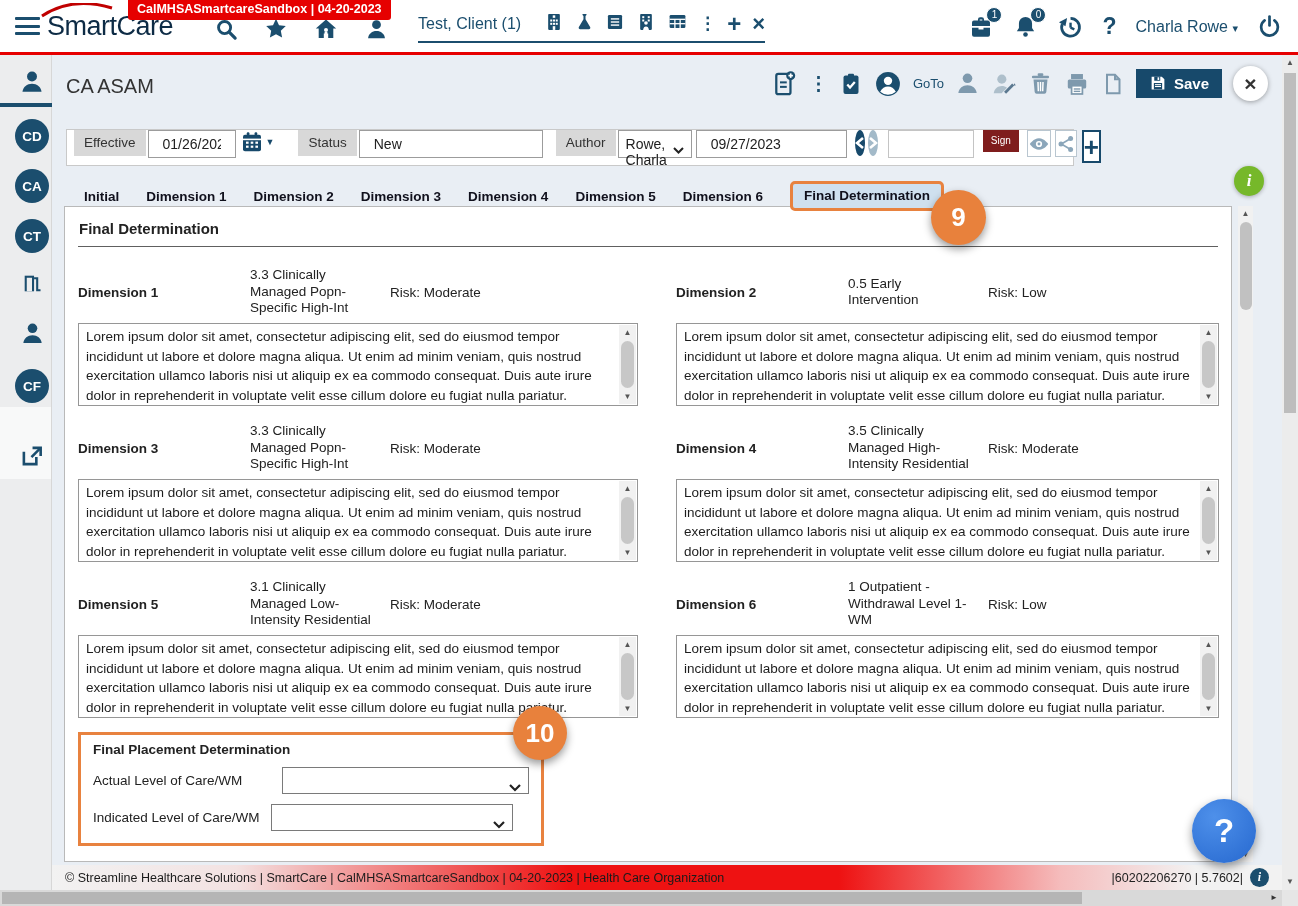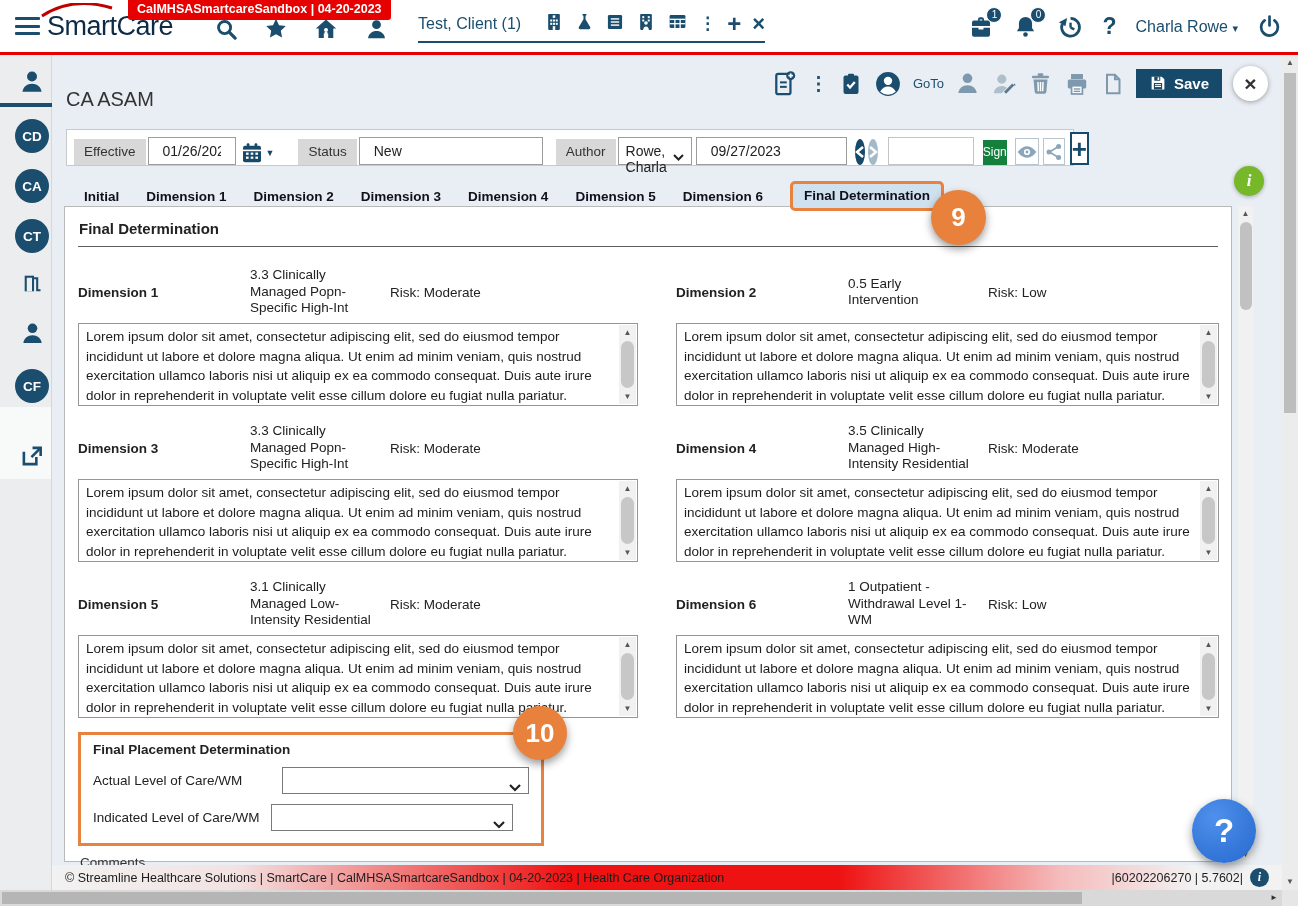--- a/index.html
+++ b/index.html
@@ -31,42 +31,42 @@
   .caret { font-size:11px; color:#1b4e6e; }
   
   .sidebar { position:absolute; left:0; top:55px; width:52px; height:835px; background:#ecedee; border-right:1px solid #d7d7d7; z-index:5; }
   .sb-item { position:absolute; left:0; width:64px; display:flex; justify-content:center; cursor:pointer; }
   .sb-underline { position:absolute; top:48px; left:0; width:52px; height:3.5px; background:#1b4e6e; }
   .sb-circle { width:34px; height:34px; border-radius:50%; background:#1b4e6e; color:#fff; font-size:13.5px; font-weight:bold;
     display:flex; align-items:center; justify-content:center; }
   .sb-light { position:absolute; top:352px; left:0; width:51px; height:72px; background:#f8f9f9; }
   
   .page-header { position:absolute; left:52px; top:55px; right:16px; height:58px; }
-  .page-title { position:absolute; left:14px; top:33px; font-size:20px; color:#333; }
+  .page-title { position:absolute; left:14px; top:20px; font-size:20px; color:#333; }
   .toolbar { position:absolute; right:14px; top:11px; display:flex; align-items:center; gap:11px; }
   .tb-btn { display:flex; align-items:center; justify-content:center; cursor:pointer; }
   .goto { font-size:13px; color:#1b4e6e; cursor:pointer; }
   .kebab-dark { font-size:19px; font-weight:bold; color:#1b4e6e; line-height:20px; cursor:pointer; }
   .save-btn { display:flex; align-items:center; gap:7px; background:#17496b; color:#fff; font-weight:bold;
     font-size:15px; padding:5px 13px 6px; cursor:pointer; }
   .close-circle { width:35px; height:35px; border-radius:50%; background:#fff; box-shadow:0 1px 5px rgba(0,0,0,.35);
     display:flex; align-items:center; justify-content:center; font-size:21px; font-weight:bold; color:#333; cursor:pointer; }
   
   .form-bar { position:absolute; left:66px; top:129px; width:1008px; height:37px; background:#fff;
-    border:1px solid #c9c9c9; display:flex; align-items:flex-end; padding:0 7px; z-index:6; }
+    border:1px solid #c9c9c9; display:flex; align-items:flex-start; padding:0 7px; z-index:6; }
   .chip { background:#d8d8d8; color:#333; font-size:13.5px; padding:5px 10px 6px; white-space:nowrap; }
   .inp { height:28px; border:1px solid #9c9c9c; background:#fff; font-size:14px; color:#222; padding:0 14px;
     font-family:"Liberation Sans",sans-serif; }
   .cal-btn { display:flex; align-items:center; gap:2px; margin-left:4px; cursor:pointer; }
   .cal-tri { font-size:9px; color:#17496b; }
   .sel-fake { position:relative; height:28px; border:1px solid #9c9c9c; background:#fff; font-size:14px;
     color:#222; padding:5px 24px 16px 7px; cursor:pointer; }
   .sel-chev { position:absolute; right:7px; top:10px; }
   .circ-btn { width:26px; height:26px; border-radius:50%; display:flex; align-items:center; justify-content:center; cursor:pointer; }
-  .sign-btn { background:#15803d; color:#fff; font-size:12px; padding:5px 0 6px; width:72px; text-align:center; cursor:pointer; }
+  .sign-btn { background:#7f1d1d; color:#fff; font-size:10px; padding:5px 8px 6px; width:72px; text-align:center; cursor:pointer; }
   .sq-btn { width:27px; height:27px; border:1px solid #b9c6d0; background:#fff; display:flex; align-items:center; justify-content:center; cursor:pointer; }
   .plus-btn { width:33px; height:33px; border:2px solid #17496b; background:#fff; color:#17496b; font-size:26px;
     font-weight:bold; display:flex; align-items:center; justify-content:center; line-height:1; cursor:pointer; }
   .info-green { position:absolute; left:1234px; top:166px; width:30px; height:30px; border-radius:50%; background:#76b82a;
     color:#fff; font-family:"Liberation Serif",serif; font-style:italic; font-weight:bold; font-size:17px;
     display:flex; align-items:center; justify-content:center; box-shadow:0 1px 4px rgba(0,0,0,.3); z-index:8; cursor:pointer; }
   
   .tabs { position:absolute; left:84px; top:180px; height:32px; display:flex; align-items:center; gap:27px; z-index:7; }
   .tab { font-size:13.5px; font-weight:bold; color:#10101c; white-space:nowrap; cursor:pointer; }
   .tab.active { background:#cfe0ef; border:3px solid #e8823f; border-radius:5px; padding:4px 11px 5px; }
@@ -586,21 +586,20 @@
         <span class="pl-sel sel-1">
           <span></span>
           <span class="sel-chev">
             <svg width="12" height="8">
                 <polyline points="1,1 6,6 11,1" fill="none" stroke="#222" stroke-width="2.2"></polyline>
               </svg>
           </span>
         </span>
       </div>
     </div>
-    <div class="comments">Comments</div>
   </div>
   <div class="callout badge10">10</div>
 
   <div class="panel-scroll">
     <span class="ps-up">▲</span>
     <span class="ps-thumb"></span>
     <span class="ps-dn">▼</span>
   </div>
   <div class="page-scroll">
     <span class="pg-up">▲</span>

